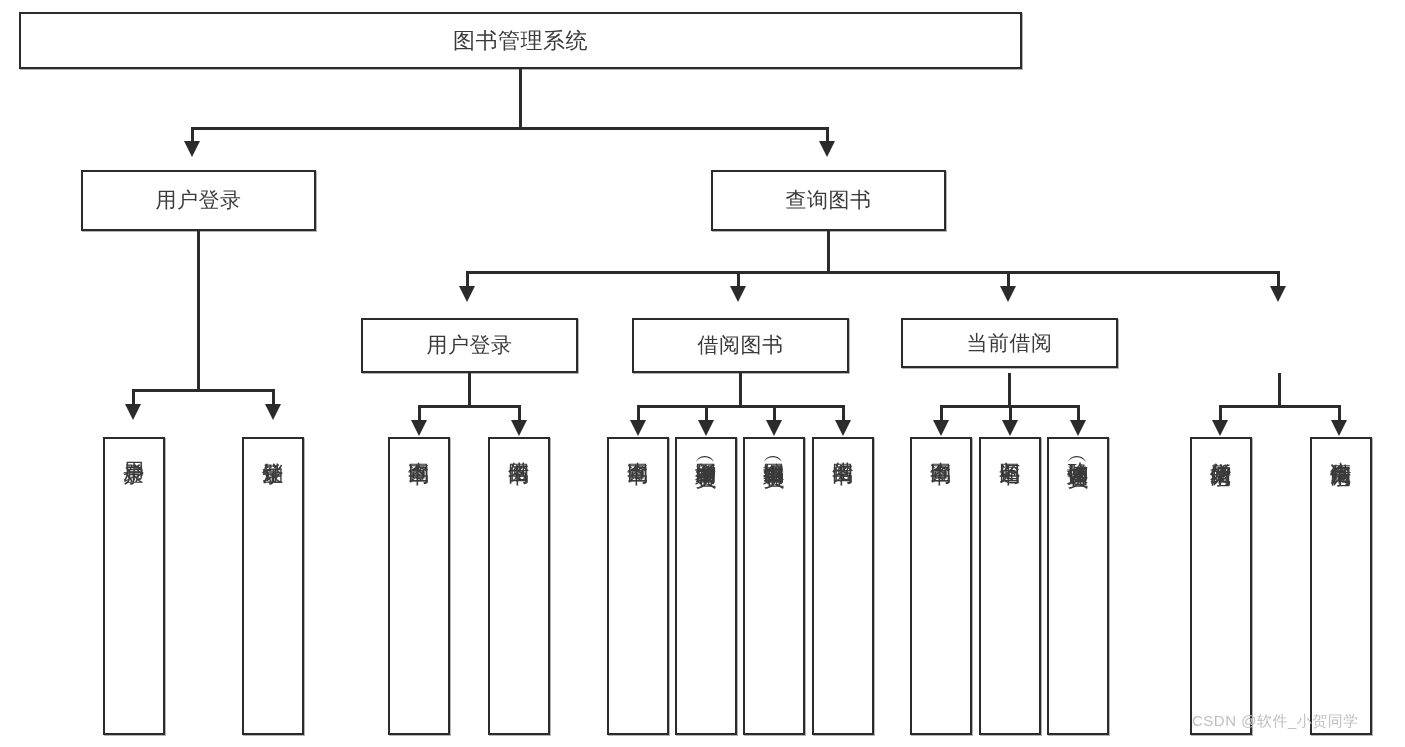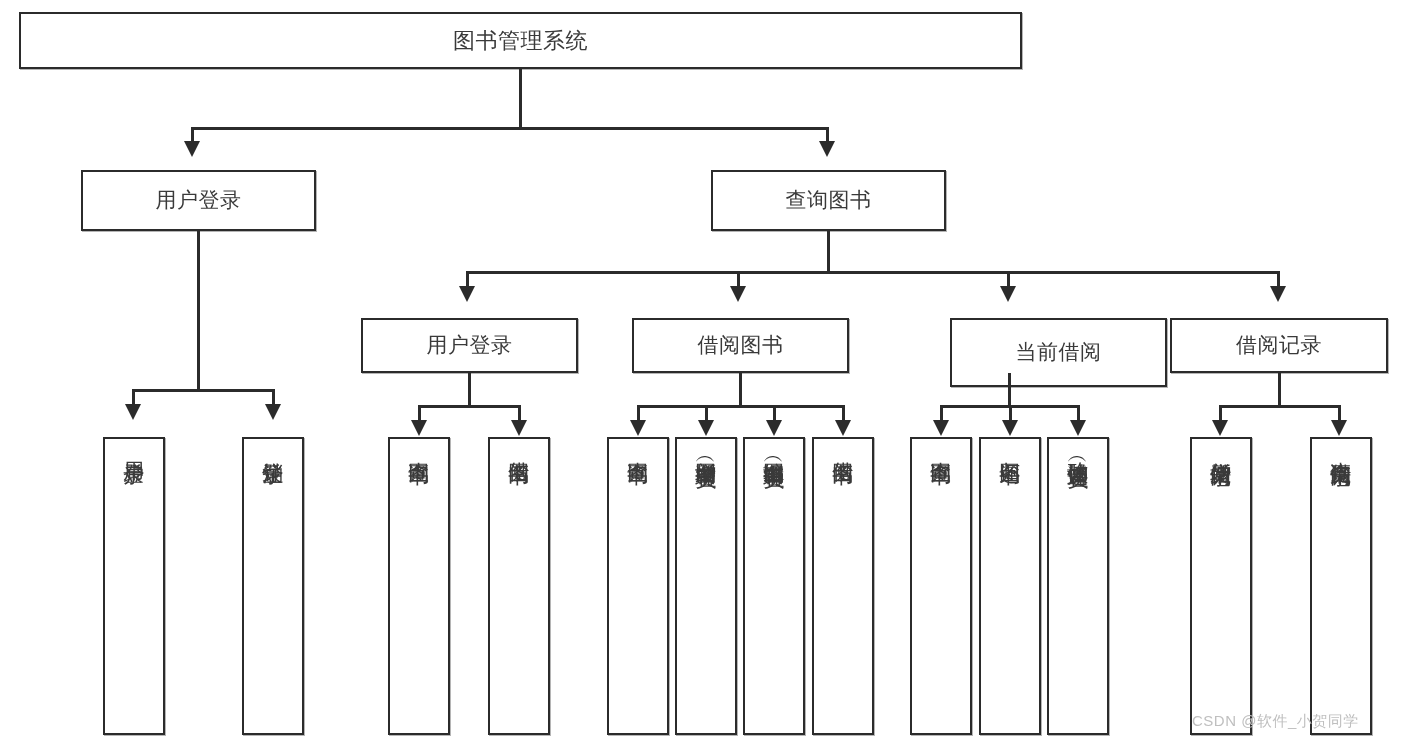--- a/index.html
+++ b/index.html
@@ -119,25 +119,22 @@
   <div class="arrow" style="left:1000px; top:286px;"></div>
   <div class="edge v" style="left:1277px; top:271px; width:3px; height:18px;"></div>
   <div class="arrow" style="left:1270px; top:286px;"></div>
 
   <div class="node horiz" style="left:361px; top:318px; width:217px; height:55px;">
     <span class="label">用户登录</span>
   </div>
   <div class="node horiz" style="left:632px; top:318px; width:217px; height:55px;">
     <span class="label">借阅图书</span>
   </div>
-  <div class="node horiz" style="left:950px; top:318px; width:217px; height:69px;">
+  <div class="node horiz" style="left:901px; top:318px; width:217px; height:50px;">
     <span class="label">当前借阅</span>
-  </div>
-  <div class="node horiz" style="left:1170px; top:318px; width:218px; height:55px;">
-    <span class="label">借阅记录</span>
   </div>
 
   <div class="edge v" style="left:468px; top:373px; width:3px; height:34px;"></div>
   <div class="edge h" style="left:418px; top:405px; width:103px; height:3px;"></div>
   <div class="edge v" style="left:418px; top:405px; width:3px; height:16px;"></div>
   <div class="arrow" style="left:411px; top:420px;"></div>
   <div class="edge v" style="left:518px; top:405px; width:3px; height:16px;"></div>
   <div class="arrow" style="left:511px; top:420px;"></div>
 
   <div class="edge v" style="left:739px; top:373px; width:3px; height:34px;"></div>

